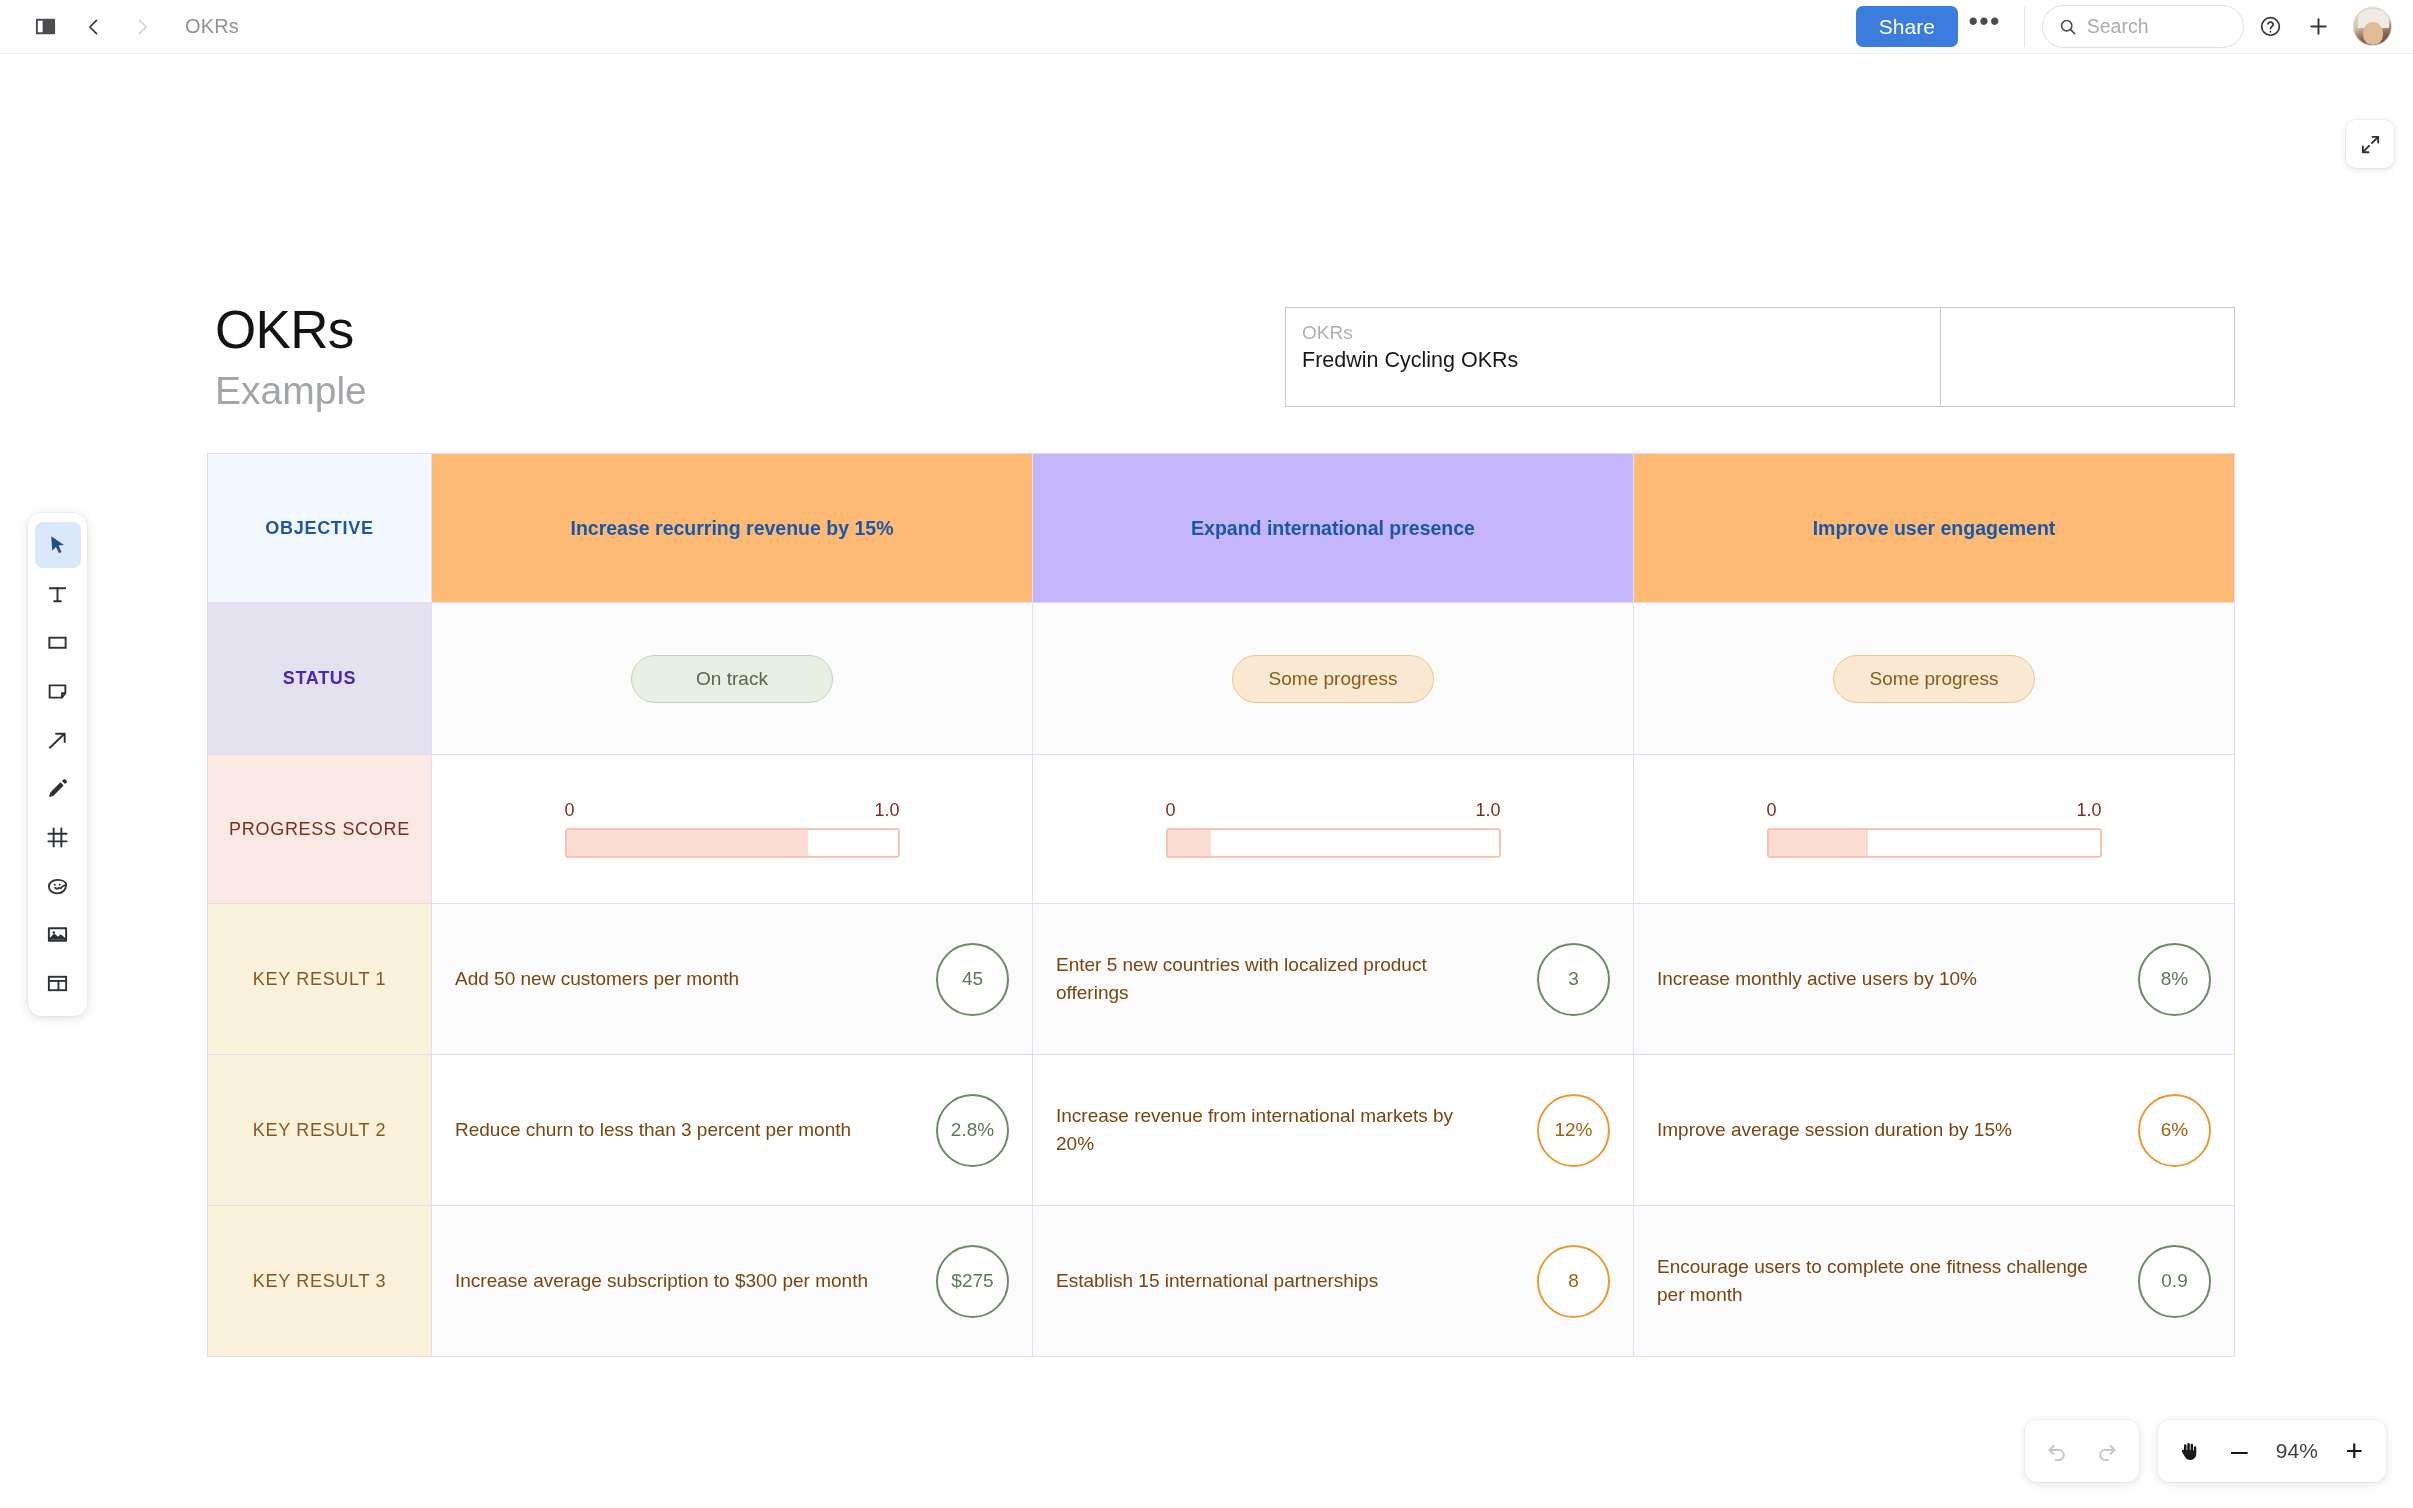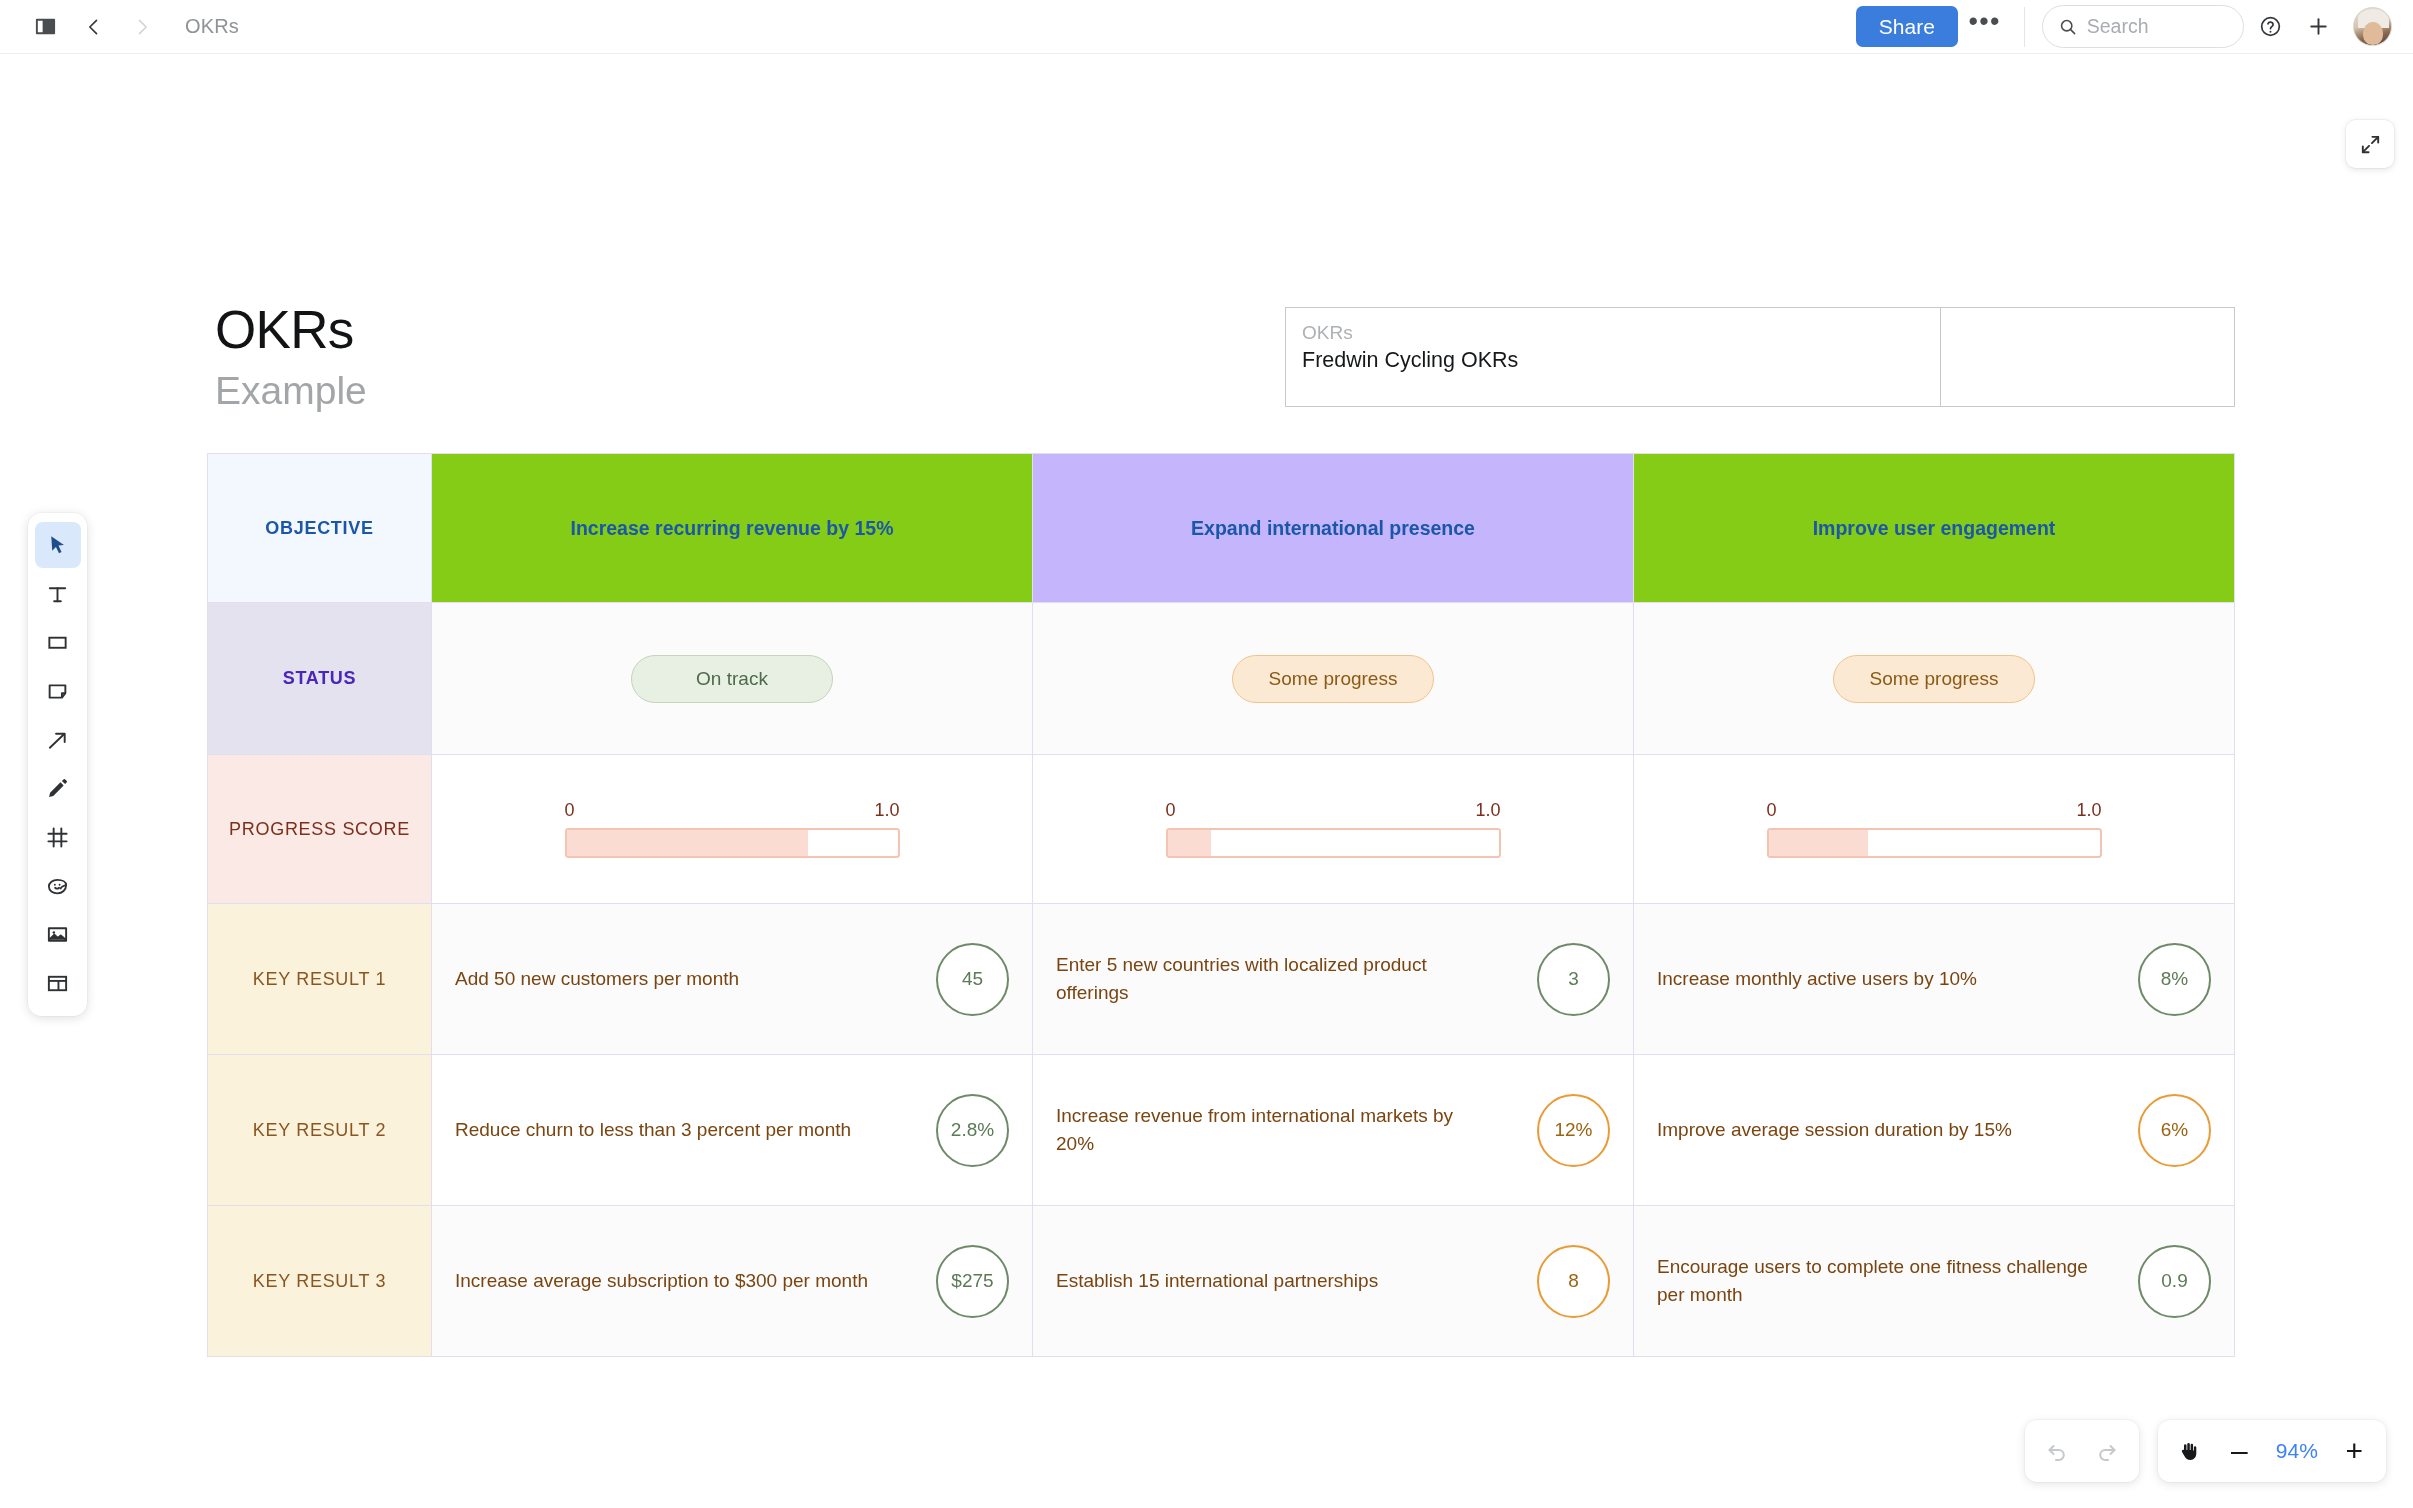--- a/index.html
+++ b/index.html
@@ -132,21 +132,21 @@
   .rowlabel.kr        { background: #faf2da; color: #8a5520; margin-left: 16px; }
 
   .r-objective td { height: 149px; }
   .r-status td    { height: 152px; }
   .r-progress td  { height: 149px; }
   .r-kr td        { height: 151px; }
 
   .obj-cell {
     text-align: center; color: #1a57a8; font-size: 19.5px; font-weight: bold;
   }
-  .obj-cell.tint { background: #84cc16; }
+  .obj-cell.tint { background: #fdba74; }
   .obj-cell.plain { background: #c4b5fd; text-align: center; }
 
   .cell-soft { background: #fbfbfc; }
   .cell-white { background: #ffffff; }
 
   
   .pillwrap { display: flex; align-items: center; justify-content: center; }
   .pill {
     min-width: 202px; padding: 13.5px 23px; border-radius: 27px;
     font-size: 19px; text-align: center; line-height: 1;
@@ -180,21 +180,21 @@
   .botbar { position: absolute; right: 27px; bottom: 25.6px; display: flex; align-items: center; gap: 19px; z-index: 35; }
   .pod {
     background: #ffffff; border-radius: 12px; height: 62px;
     box-shadow: 0 2px 9.4px rgba(0,0,0,.11), 0 0 0 0.7px rgba(0,0,0,.04);
     display: flex; align-items: center; padding: 0 6.7px;
   }
   .pod-btn {
     width: 50px; height: 50px; border-radius: 8px;
     display: flex; align-items: center; justify-content: center; cursor: pointer;
   }
-  .zoom-val { font-size: 21px; color: #3b82f6; padding: 0 8px; min-width: 65px; text-align: center; cursor: pointer; }
+  .zoom-val { font-size: 21px; color: #404040; padding: 0 8px; min-width: 65px; text-align: center; cursor: pointer; }
   .pod-btn.glyph { font-size: 30px; color: #16181a; line-height: 1; }
   svg { display: block; }
 </style>
 </head>
 <body>
 
 <div class="topbar">
   <div class="tb-left">
     <div class="icon-btn">
       <svg width="23" height="23" viewBox="0 0 24 24" fill="#4a4d50">

